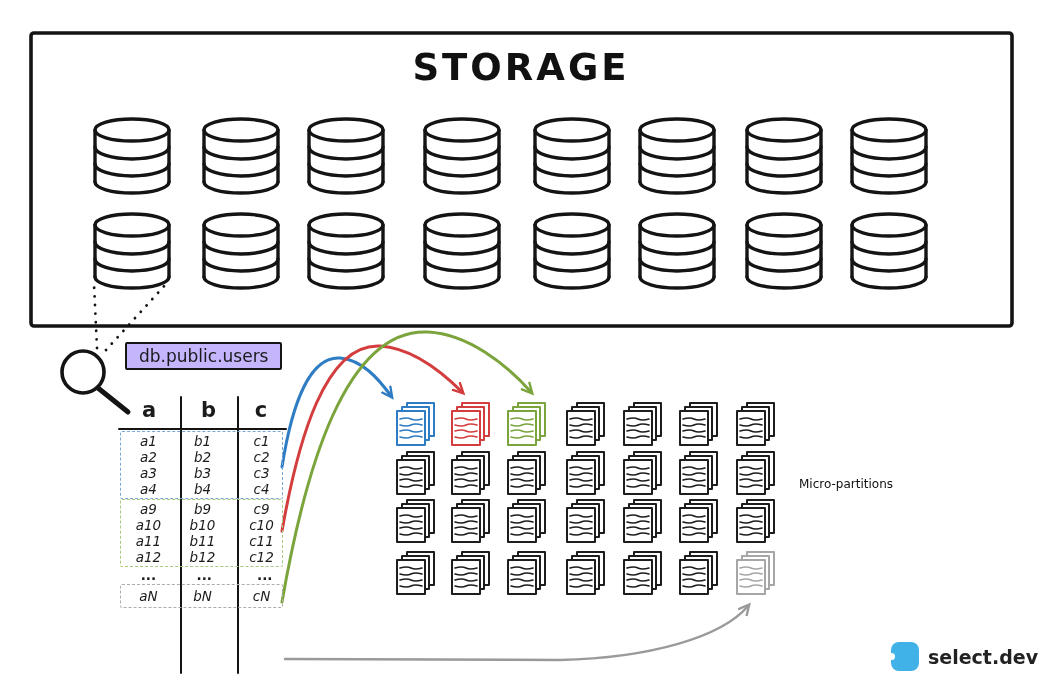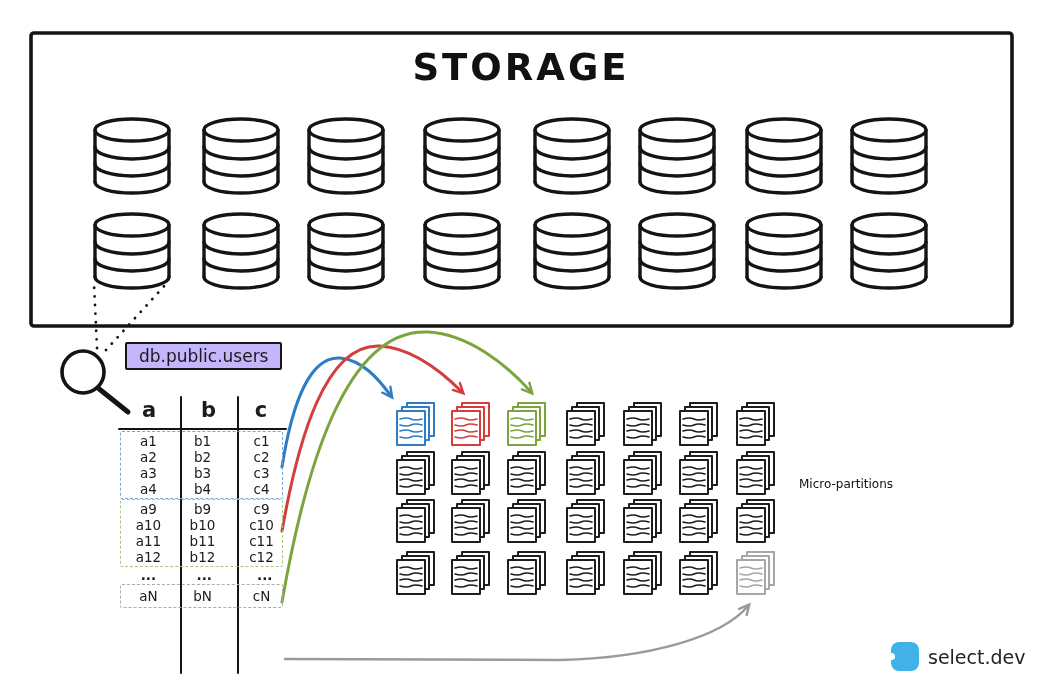--- a/index.html
+++ b/index.html
@@ -15,35 +15,35 @@
   #users-table{left:118px;top:393px;width:172px;height:288px;}
   .t-header{display:flex;height:33px;align-items:center;}
   .t-header span{display:inline-block;text-align:center;font-size:21px;font-weight:600;}
   .t-header span:nth-child(1){width:62px;}
   .t-header span:nth-child(2){width:57px;}
   .t-header span:nth-child(3){width:48px;}
   #header-underline{left:0;top:35px;width:169px;height:2.4px;background:#141414;border-radius:2px;}
   .v-divider{width:2.2px;background:#141414;border-radius:2px;}
   #groups-wrap{left:2px;top:38px;width:166px;}
   .group-box{border:1.7px dashed #999;border-radius:2px;width:163px;box-sizing:border-box;
-    padding:1px 0;background:transparent;}
+    padding:1px 0;background:transparent;font-style:italic;}
   .t-row{display:flex;height:16px;align-items:center;}
   .t-row span{display:inline-block;text-align:center;font-size:13.5px;line-height:15px;}
   .t-row span:nth-child(1){width:59px;}
   .t-row span:nth-child(2){width:57px;}
   .t-row span:nth-child(3){width:44px;margin-left:12px;}
   .ellipsis-row{height:17px;font-weight:700;}
   .tail-box .t-row{height:20px;}
   #micro-label{left:799px;top:477px;font-size:12px;font-weight:500;color:#111;}
   
   #brand{left:891px;top:642px;display:flex;align-items:center;gap:9px;}
   #brand-logo{width:28px;height:29px;background:#41b2e8;border-radius:8px;position:relative;}
   #brand-logo:before{content:"";position:absolute;left:-3px;top:11px;width:7px;height:7px;
      background:#fff;border-radius:50%;}
-  #brand-text{font-size:19px;font-weight:400;color:#222;}
+  #brand-text{font-size:19px;font-weight:700;color:#222;}
 </style>
 </head>
 <body>
 
 <div id="canvas">
 
   <svg id="diagram-svg" viewBox="0 0 1050 696" fill="none">
     <defs id="marker-defs">
         <marker id="ah0" markerWidth="18" markerHeight="18" refX="9" refY="6" orient="auto" markerUnits="userSpaceOnUse">
           <path d="M1,1 L11,6 L1,11" fill="none" stroke="#2e7cc3" stroke-width="2.4" stroke-linecap="round"></path>

